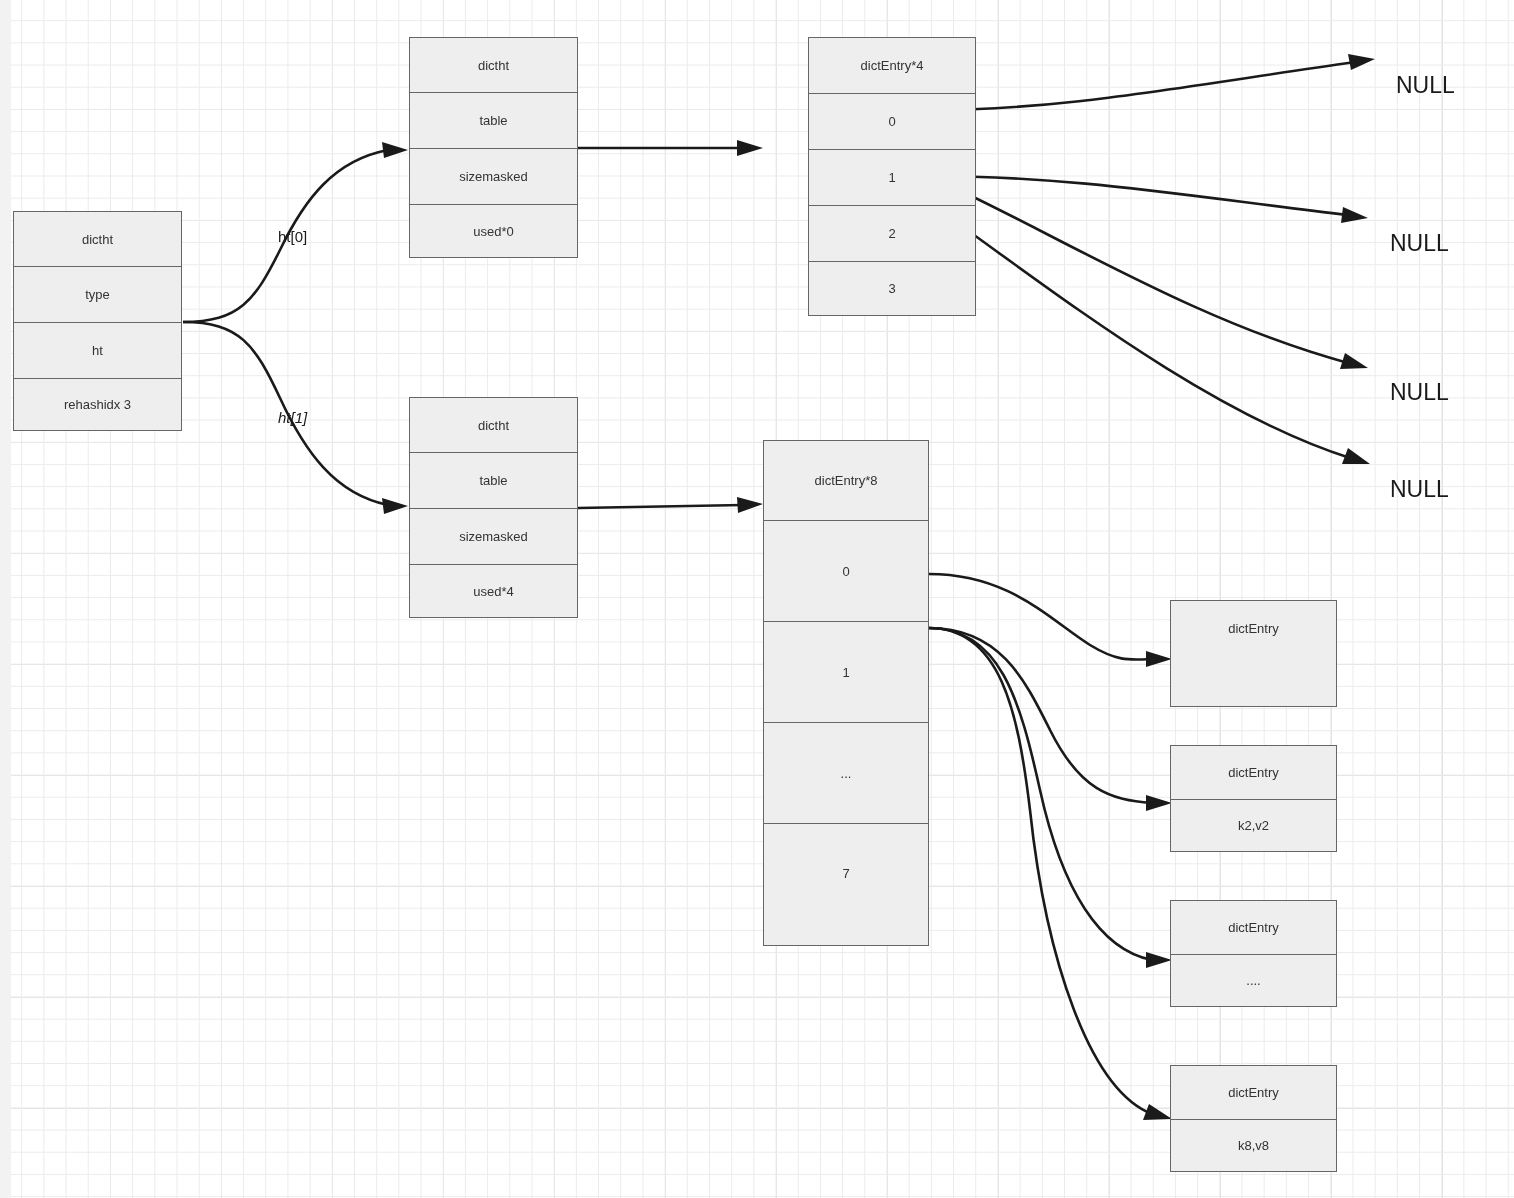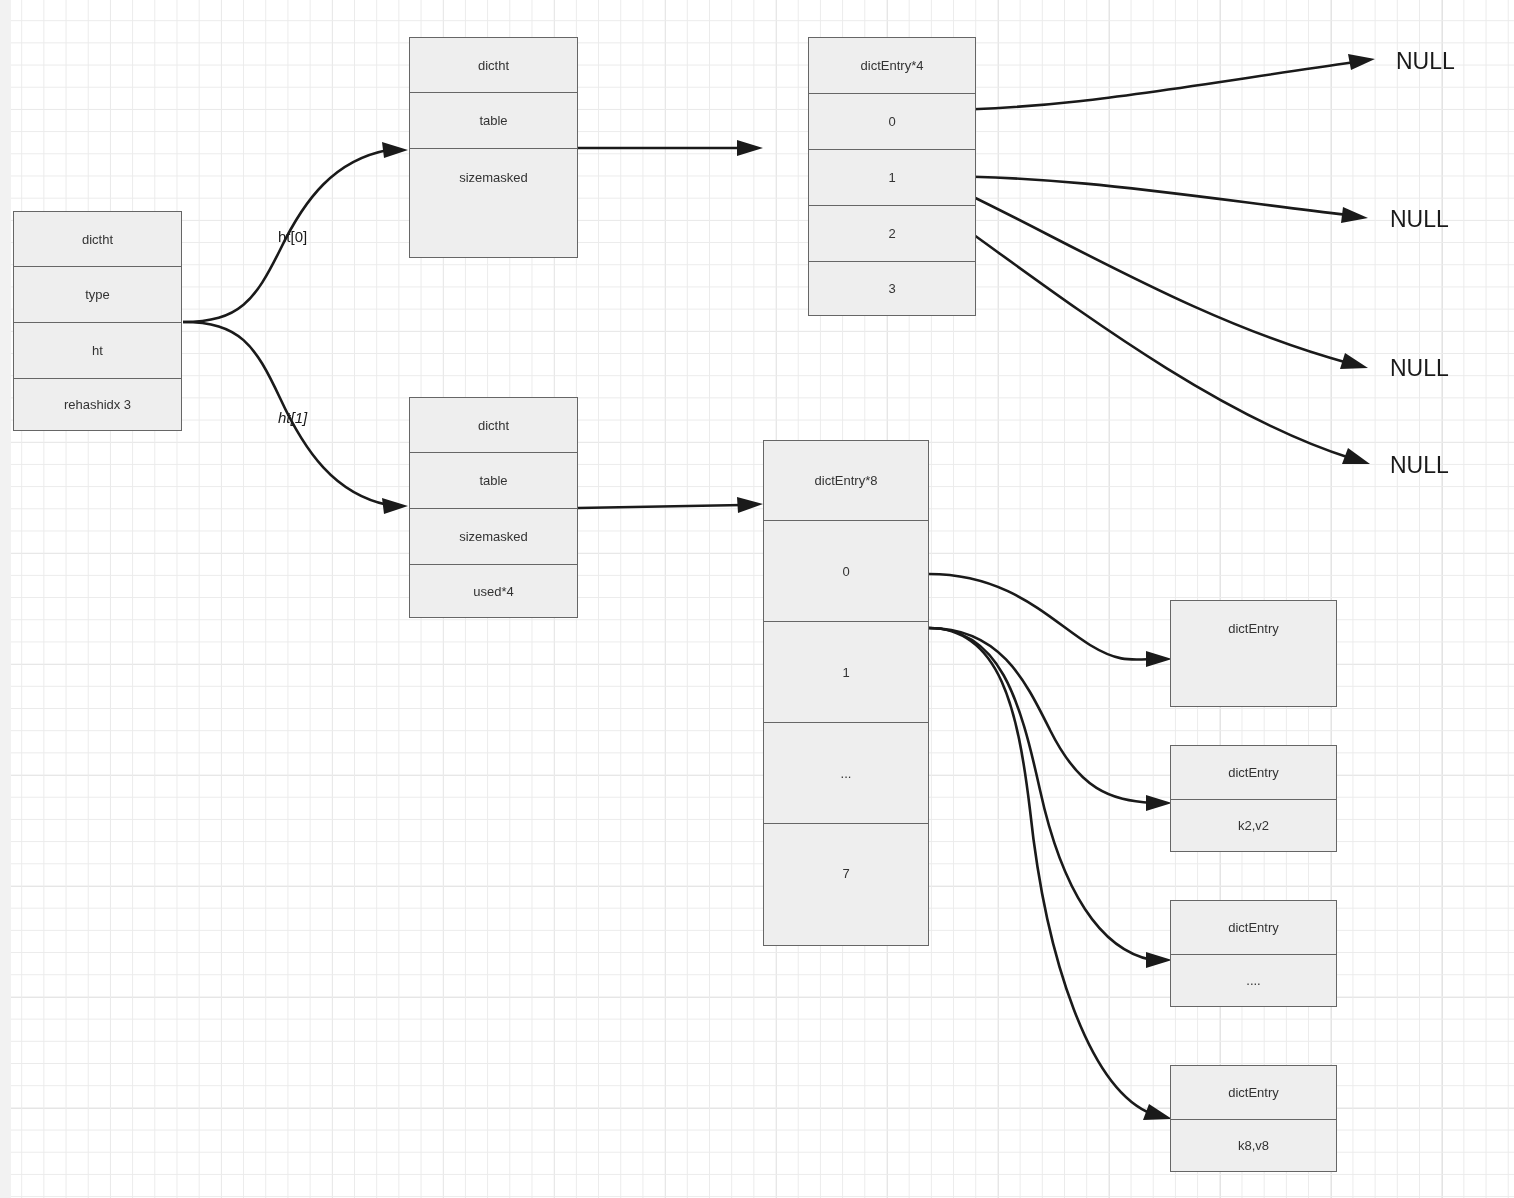--- a/index.html
+++ b/index.html
@@ -55,20 +55,21 @@
     color: #1a1a1a;
     z-index: 3;
     white-space: nowrap;
   }
   .nulllabel {
     position: absolute;
     font-size: 23px;
     color: #1a1a1a;
     z-index: 3;
     white-space: nowrap;
+    margin-top: 24px;
   }
   svg#edges {
     position: absolute;
     left: 0; top: 0;
     width: 1514px;
     height: 1198px;
     z-index: 2;
     overflow: visible;
   }
   svg#edges path { fill: none; stroke: #1a1a1a; stroke-width: 2.6; }
@@ -148,20 +149,21 @@
     <div class="row" style="height:55px;">dictht</div>
     <div class="row" style="height:56px;">type</div>
     <div class="row" style="height:56px;">ht</div>
     <div class="row" style="height:51px;">rehashidx 3</div>
   </div>
 
   <div class="node" style="left:409px; top:37px; width:169px; height:221px;">
     <div class="row" style="height:55px;">dictht</div>
     <div class="row" style="height:56px;">table</div>
     <div class="row" style="height:56px;">sizemasked</div>
+    <div class="row" style="height:52px;">used*0</div>
   </div>
 
   <div class="node" style="left:409px; top:397px; width:169px; height:221px;">
     <div class="row" style="height:55px;">dictht</div>
     <div class="row" style="height:56px;">table</div>
     <div class="row" style="height:56px;">sizemasked</div>
     <div class="row" style="height:52px;">used*4</div>
   </div>
 
   <div class="node" style="left:763px; top:37px; width:168px; height:279px;margin-left:45px;">

